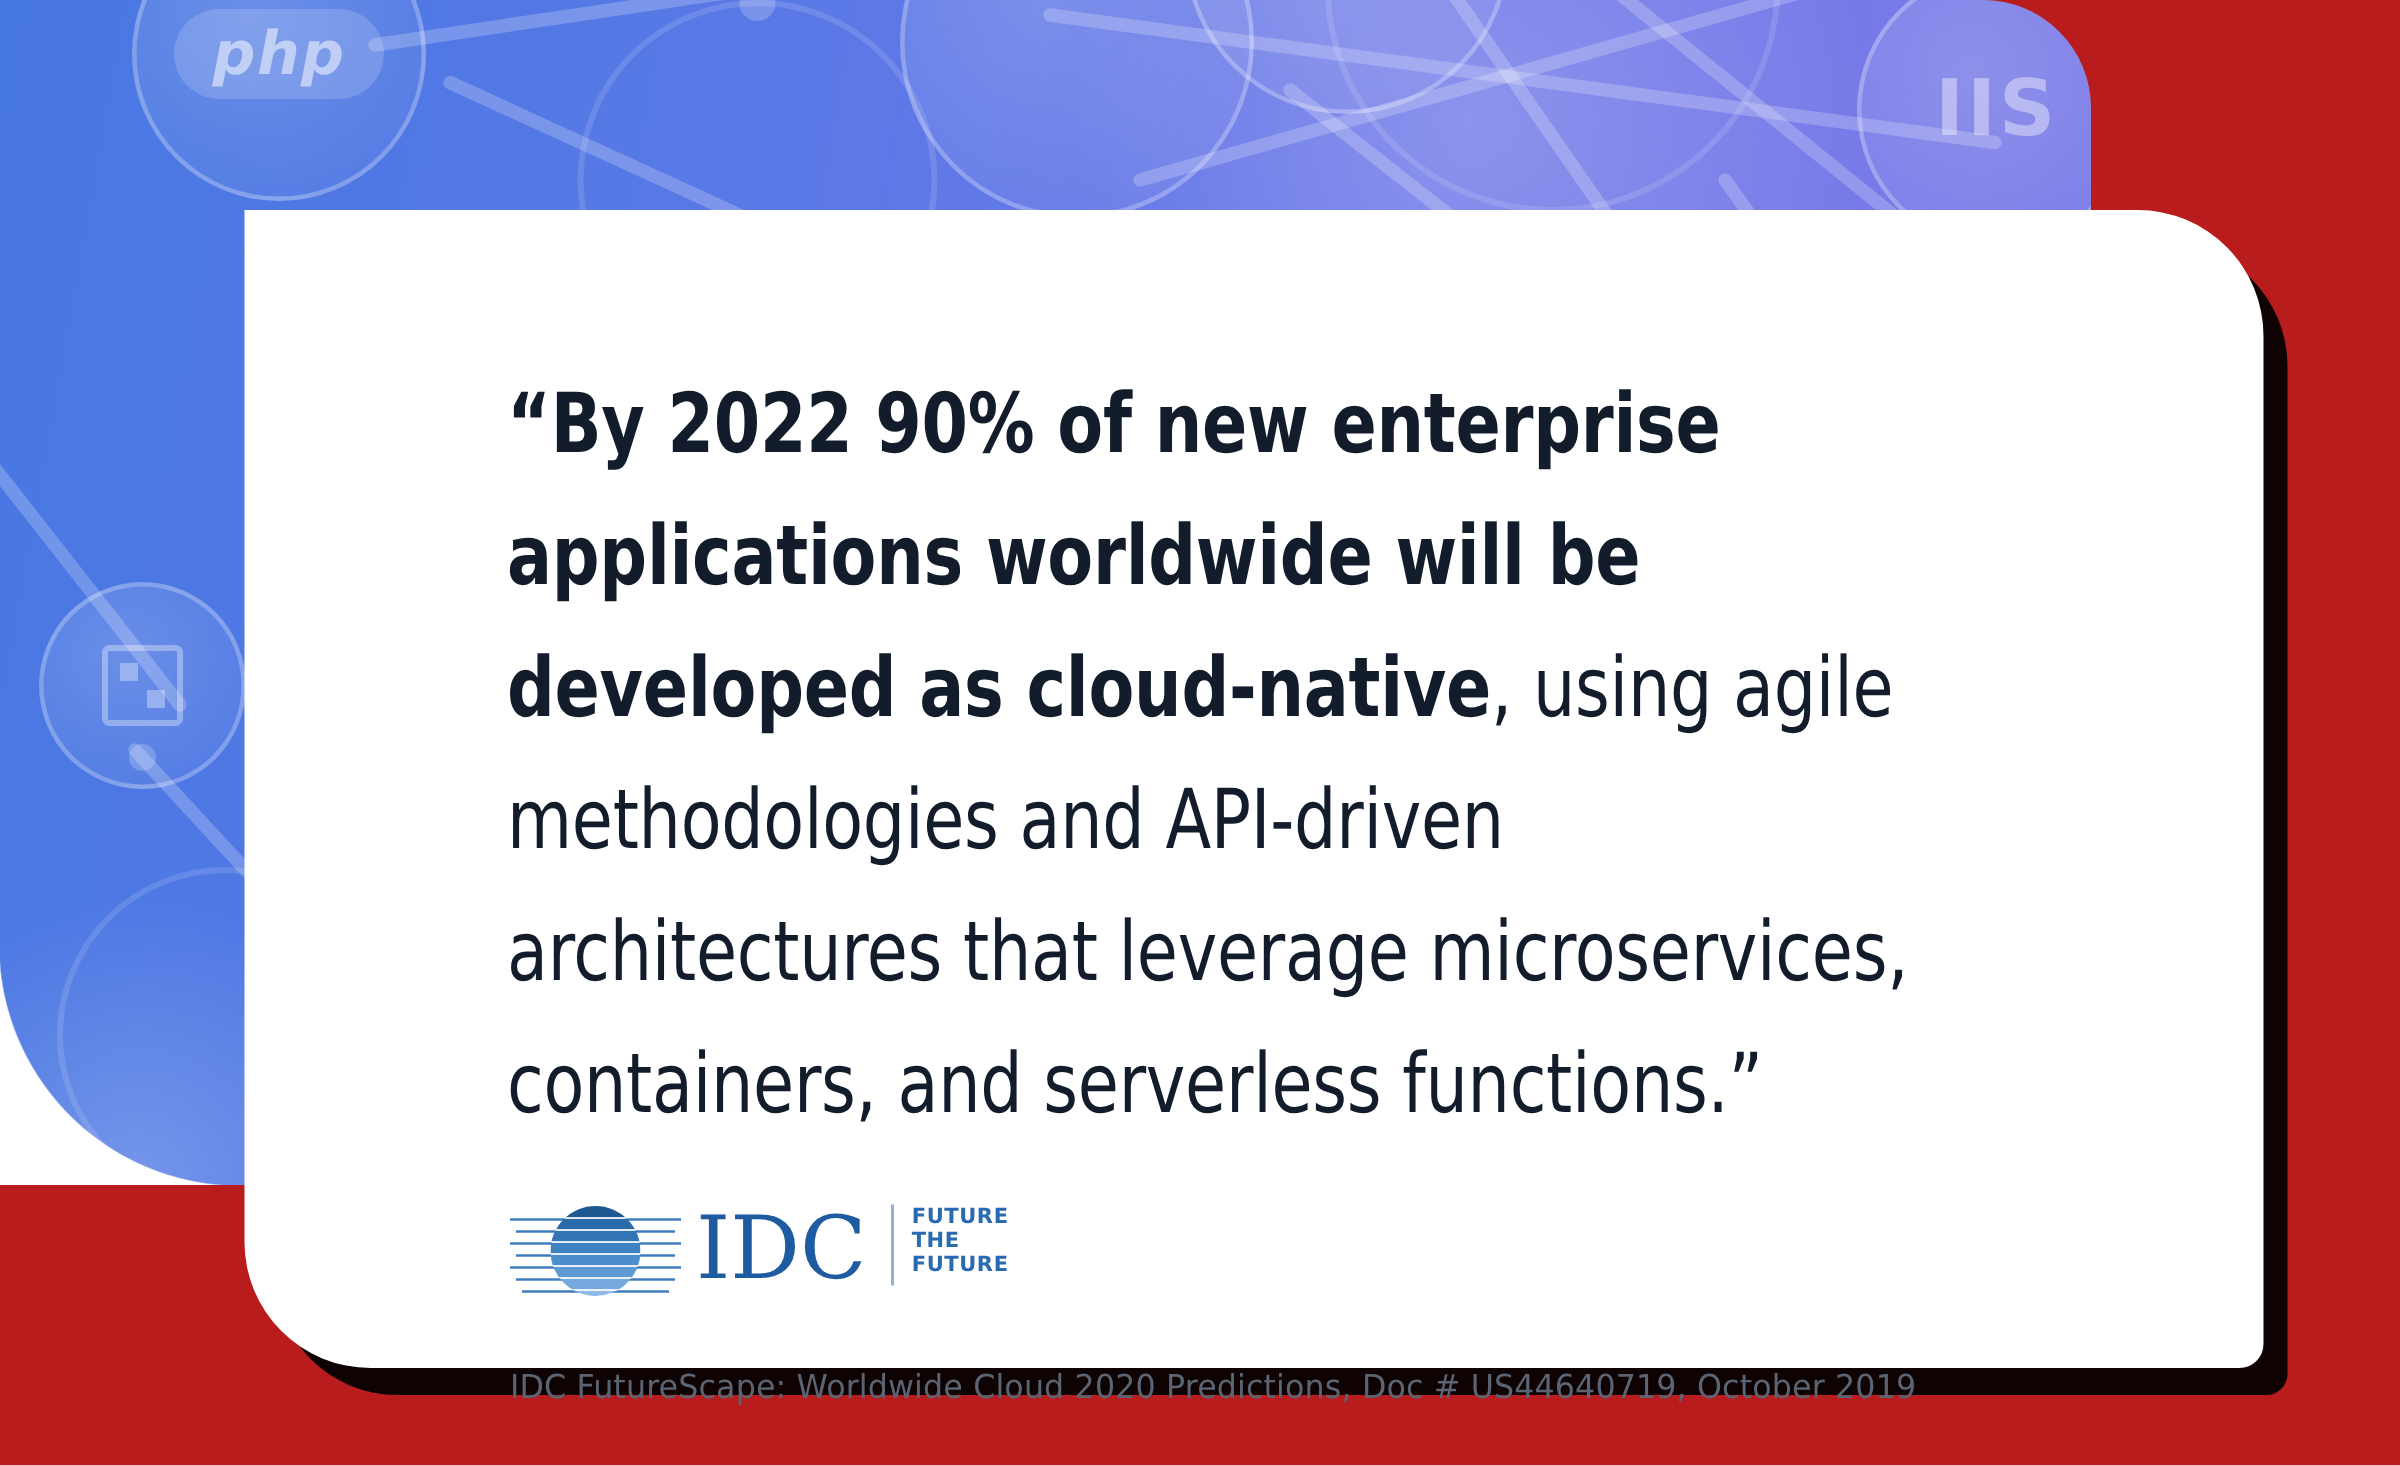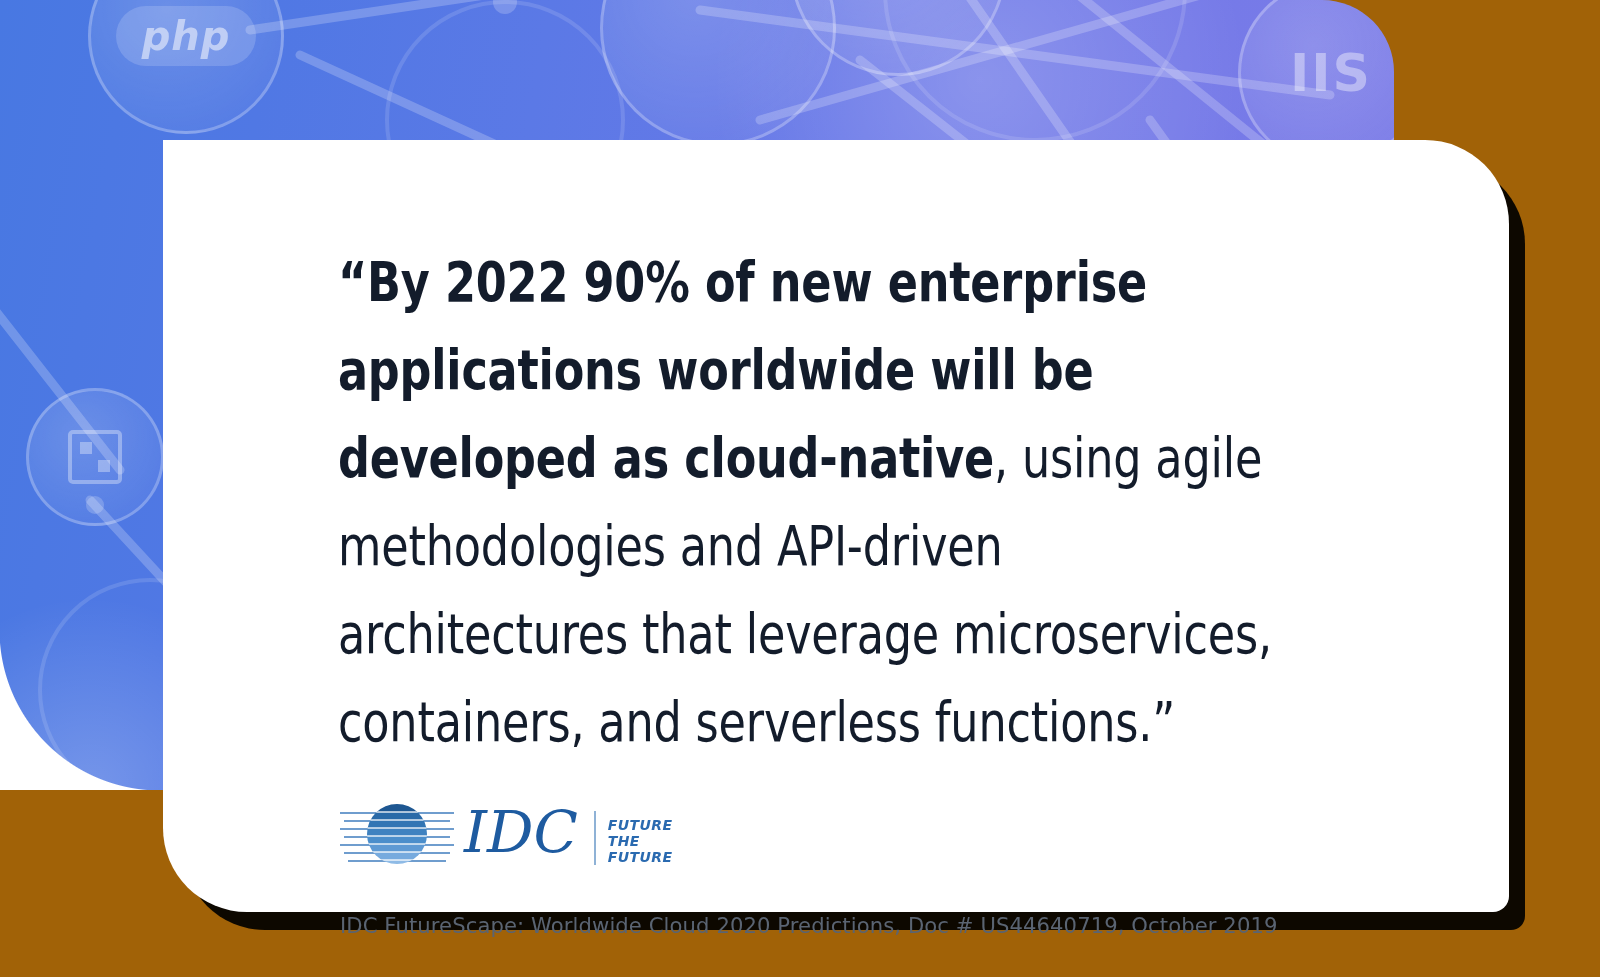--- a/index.html
+++ b/index.html
@@ -11,21 +11,21 @@
     width: 1600px;
     height: 977px;
     overflow: hidden;
     font-family: "DejaVu Sans", "Liberation Sans", sans-serif;
   }
 
   .stage {
     position: relative;
     width: 1600px;
     height: 977px;
-    background: #a16207;
+    background: #b91c1c;
     overflow: hidden;
   }
 
   
   .bg-panel {
     position: absolute;
     left: 0;
     top: 0;
     width: 1394px;
     height: 790px;
@@ -156,23 +156,22 @@
   
   .logo-row {
     position: absolute;
     left: 0;
     top: 565px;
     display: flex;
     align-items: center;
   }
   .idc-logo {
     display: flex;
-    align-items: flex-end;
+    align-items: flex-start;
     height: 62px;
-    font-style: italic;
   }
   .idc-globe {
     width: 118px;
     height: 62px;
     position: relative;
     margin-right: 8px;
   }
   .idc-wordmark {
     font-family: "DejaVu Serif", "Liberation Serif", serif;
     font-size: 58px;

